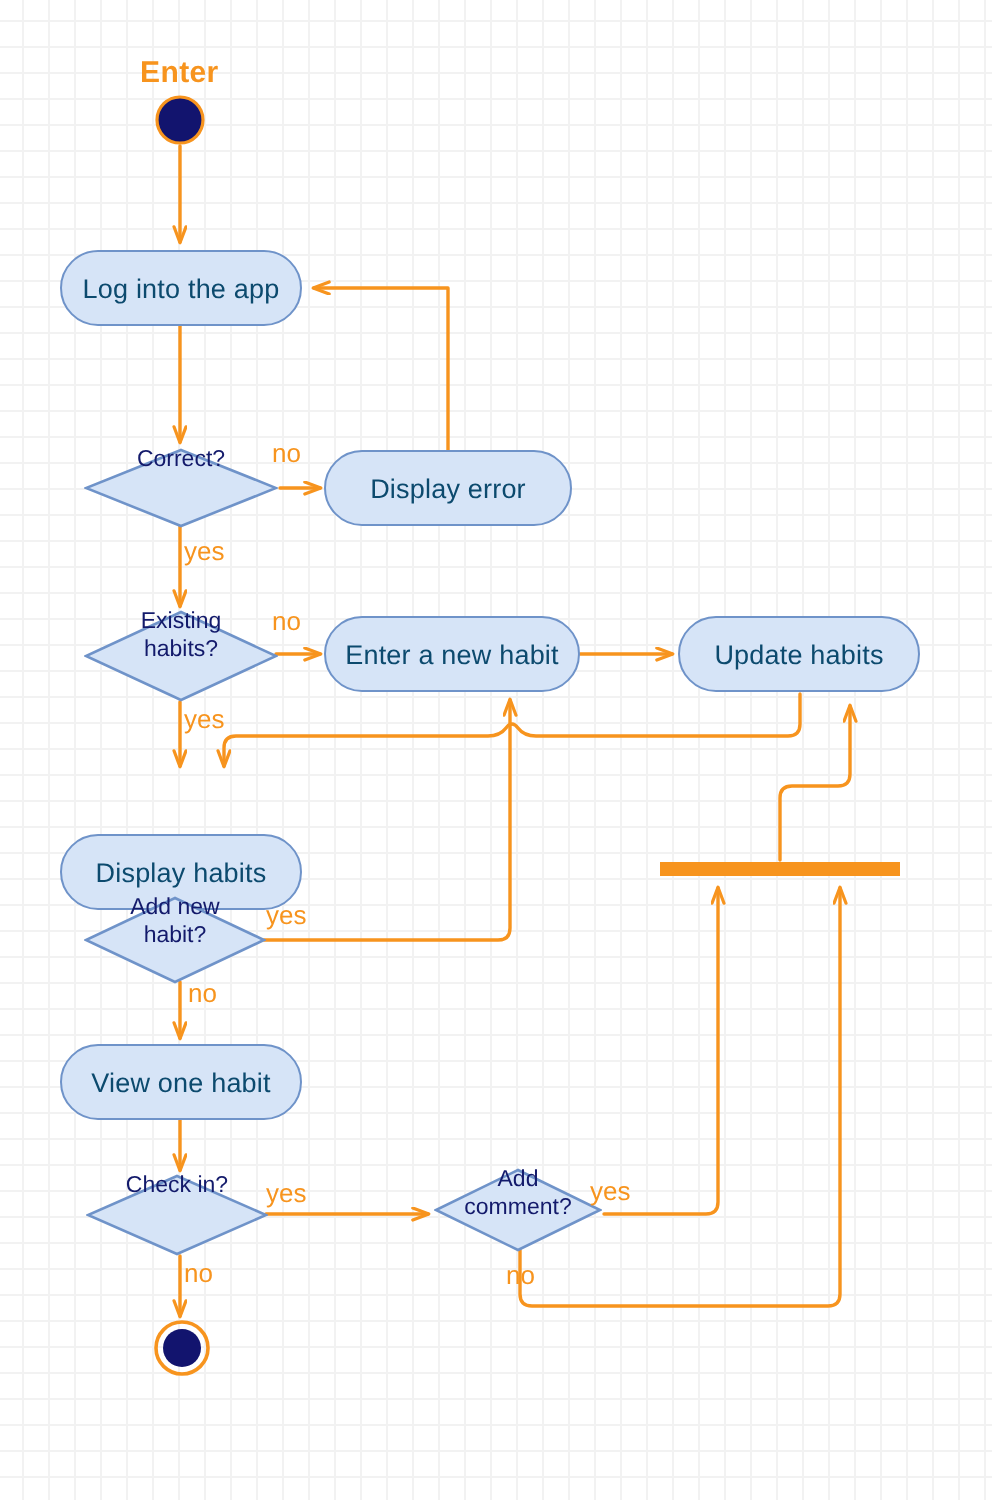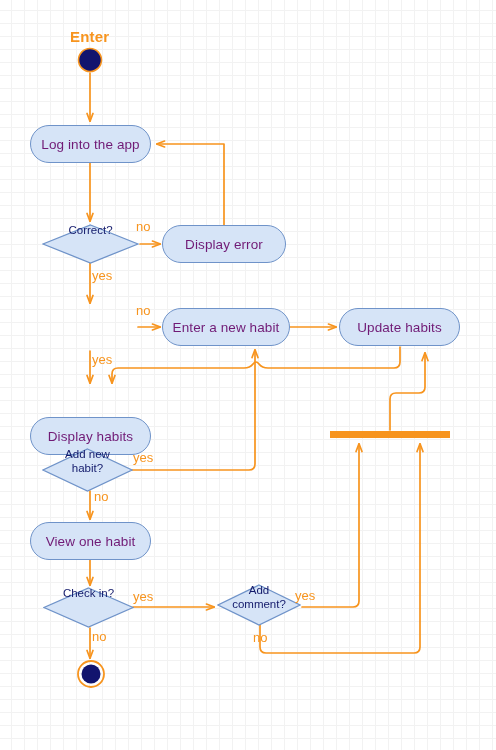--- a/index.html
+++ b/index.html
@@ -41,21 +41,21 @@
     position: absolute;
     box-sizing: border-box;
   }
   .activity {
     background: #d6e4f7;
     border: 1.4px solid #6f93c9;
     border-radius: 19px;
     display: flex;
     align-items: center;
     justify-content: center;
-    color: #701a75;
+    color: #0c4a6e;
     font-size: 13.5px;
     letter-spacing: 0.1px;
     white-space: nowrap;
   }
   .decision-wrap {
     position: absolute;
     display: flex;
     align-items: flex-start;
     justify-content: center;
   }
@@ -183,20 +183,29 @@
     <span>View one habit</span>
   </div>
 
   <div class="decision-wrap" style="left:42px; top:224px; width:97px; height:40px;">
     <svg class="decision-shape" viewBox="0 0 97 40" preserveAspectRatio="none">
       <polygon points="48.5,1 96,20 48.5,39 1,20" fill="#d6e4f7" stroke="#6f93c9" stroke-width="1.3"></polygon>
     </svg>
     <div class="decision-label"><span>Correct?</span></div>
   </div>
 
+  <div class="decision-wrap" style="left:42px; top:305px; width:97px; height:46px;">
+    <svg class="decision-shape" viewBox="0 0 97 46" preserveAspectRatio="none">
+      <polygon points="48.5,1 96,23 48.5,45 1,23" fill="#d6e4f7" stroke="#6f93c9" stroke-width="1.3"></polygon>
+    </svg>
+    <div class="decision-label">
+      <span>Existing</span><br>
+      <span>habits?</span>
+    </div>
+  </div>
 
   <div class="decision-wrap" style="left:42px; top:448px; width:91px; height:44px;">
     <svg class="decision-shape" viewBox="0 0 91 44" preserveAspectRatio="none">
       <polygon points="45.5,1 90,22 45.5,43 1,22" fill="#d6e4f7" stroke="#6f93c9" stroke-width="1.3"></polygon>
     </svg>
     <div class="decision-label">
       <span>Add new</span><br>
       <span>habit?</span>
     </div>
   </div>

